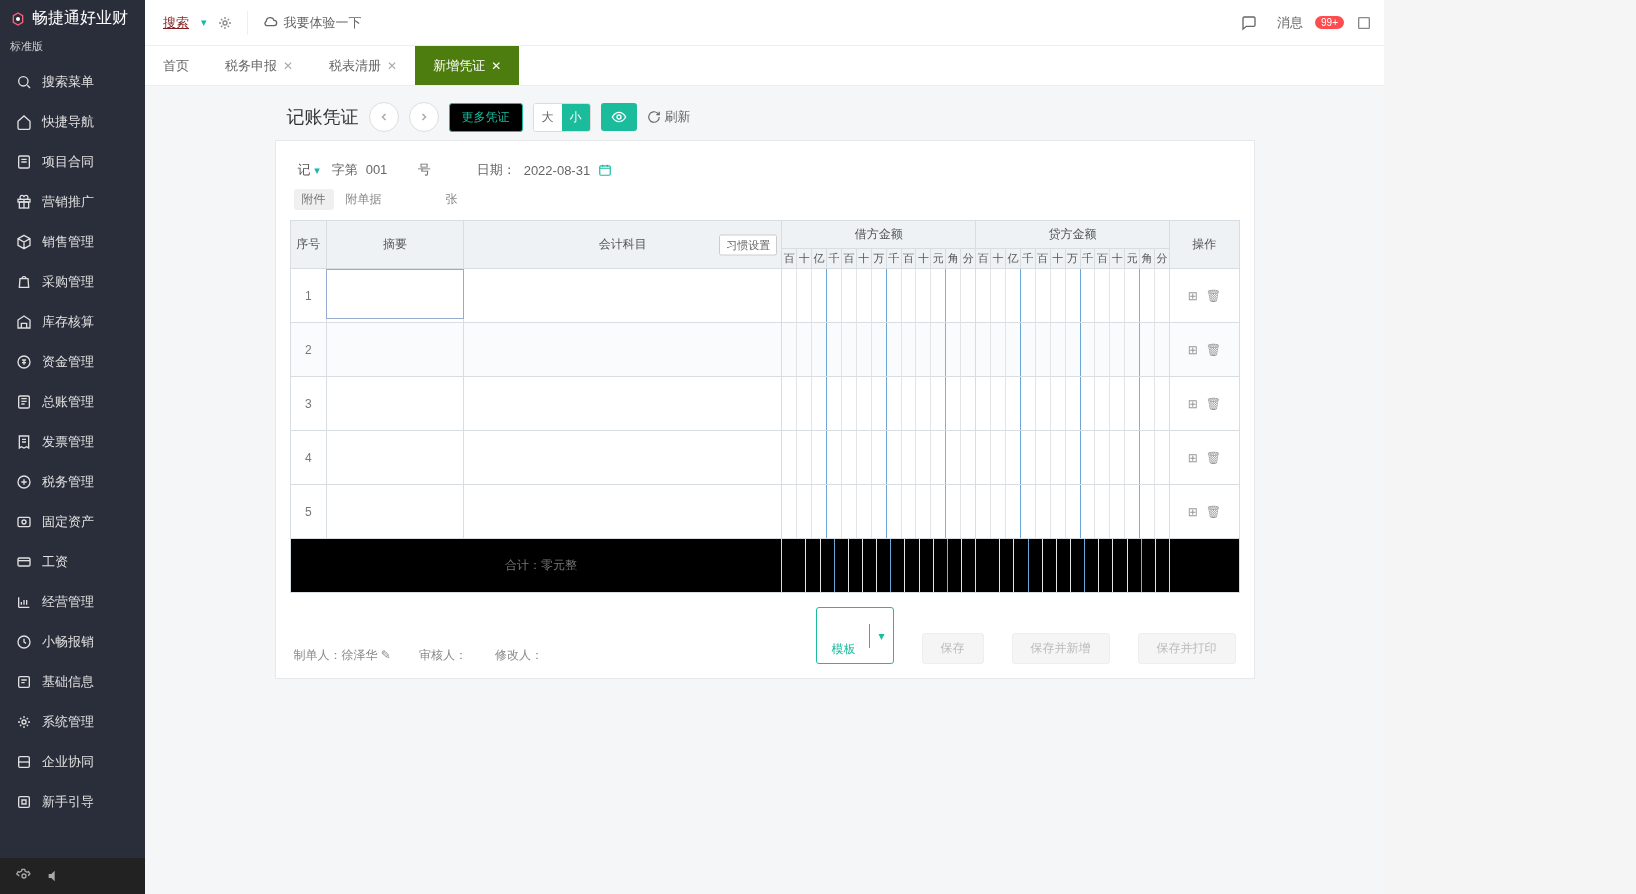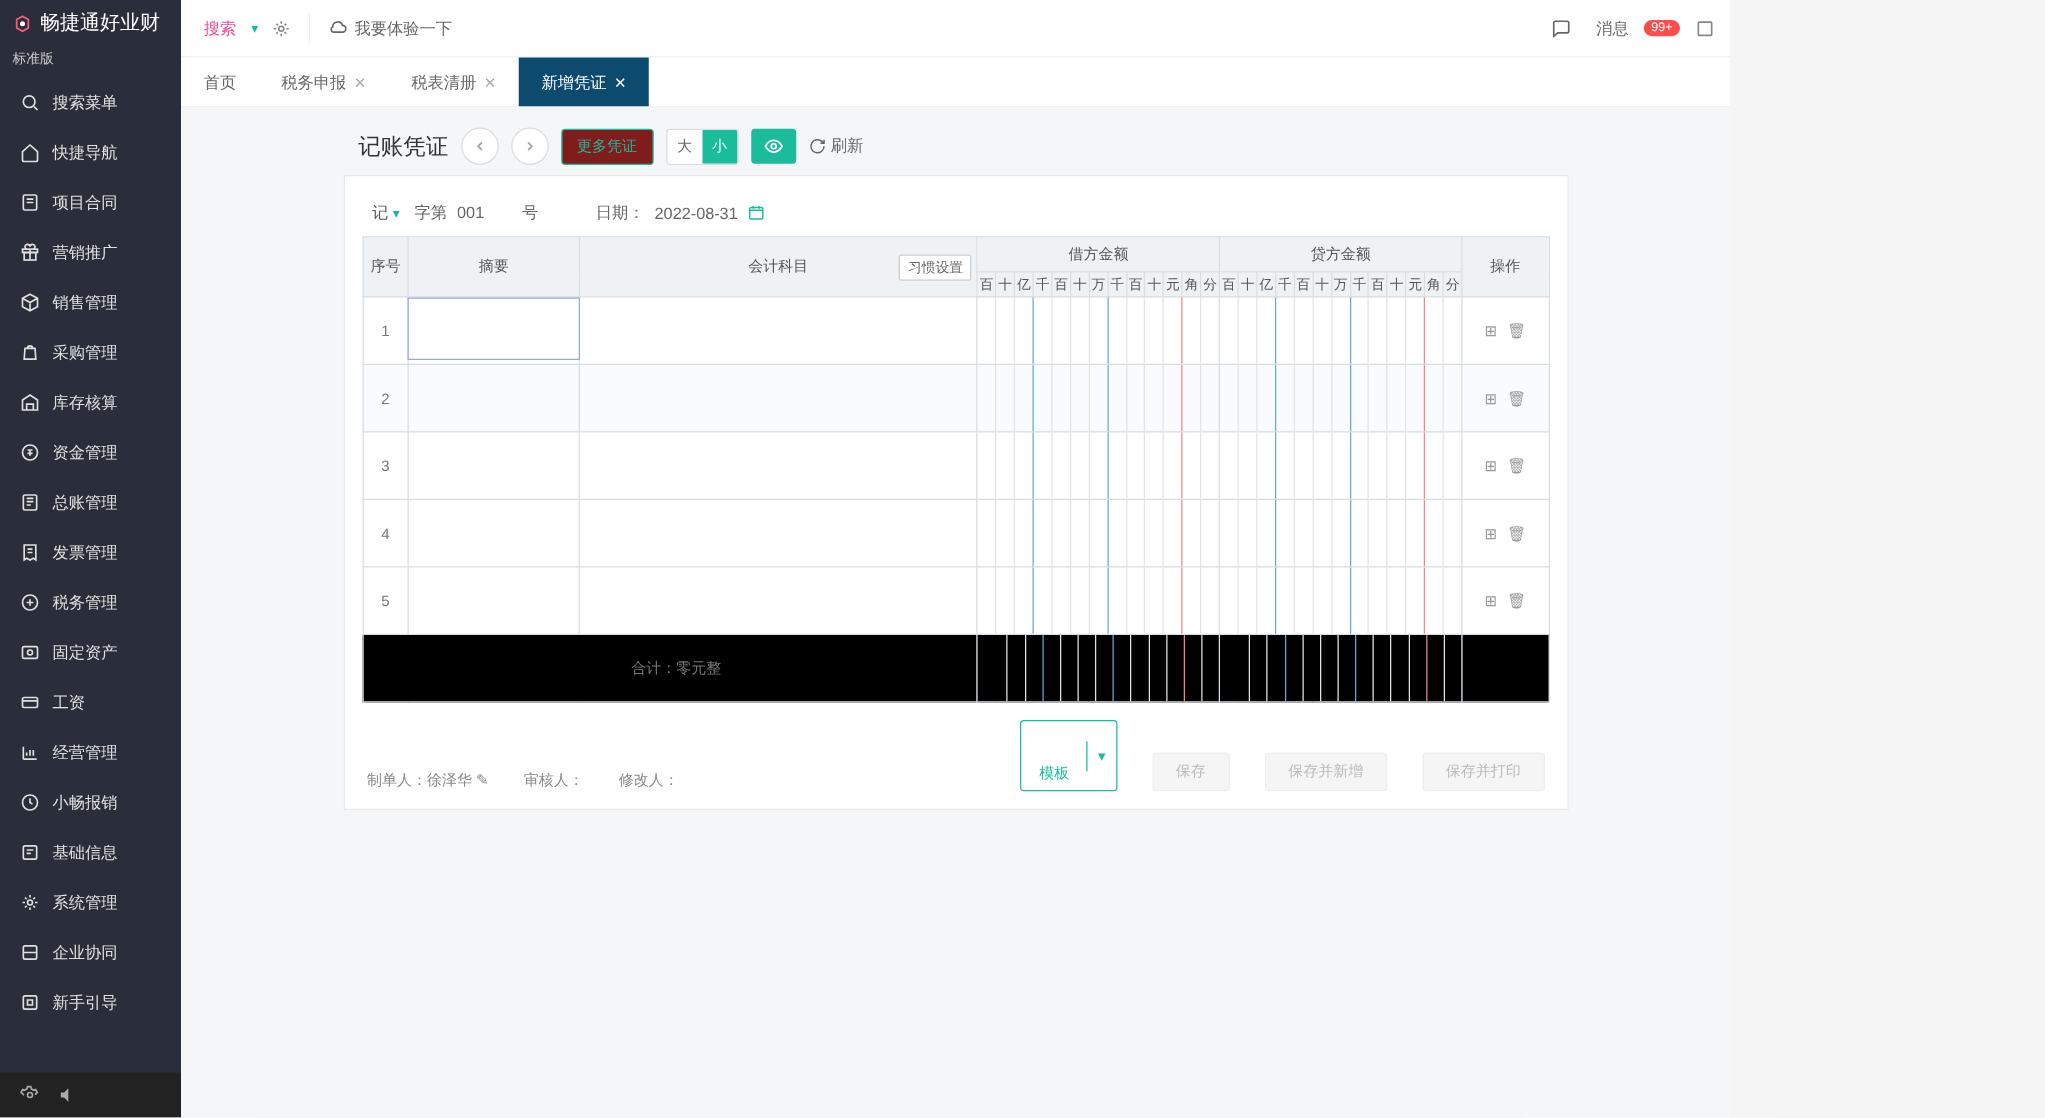--- a/index.html
+++ b/index.html
@@ -17,45 +17,45 @@
 .nav-icon { width: 16px; height: 16px; flex-shrink: 0; display: inline-flex; align-items: center; justify-content: center; }
 .sidebar-footer { display: flex; gap: 14px; padding: 10px 16px; background: #222; }
 .footer-icon { width: 16px; height: 16px; color: #aaa; cursor: pointer; }
 
 
 .main { flex: 1; display: flex; flex-direction: column; background: #fff; min-width: 0; }
 
 
 .topbar { display: flex; align-items: center; height: 46px; border-bottom: 1px solid #eee; padding: 0 12px; gap: 10px; background: #fff; }
 .search-combo { display: flex; align-items: center; gap: 6px; }
-.search-select { font-size: 13px; color: #ec4899; border: none; padding: 4px 6px; cursor: pointer; }
+.search-select { font-size: 13px; color: #7f1d1d; border: none; padding: 4px 6px; cursor: pointer; text-decoration: underline; }
 .chev { color: #16b8a8; font-size: 11px; }
 .gear-btn { color: #888; cursor: pointer; }
 .divider-v { width: 1px; height: 24px; background: #eee; margin: 0 4px; }
 .cloud-link { display: flex; align-items: center; gap: 6px; color: #666; font-size: 13px; cursor: pointer; }
 .topbar-right { margin-left: auto; display: flex; align-items: center; gap: 12px; }
 .msg-btn { display: flex; align-items: center; gap: 20px; color: #666; font-size: 13px; cursor: pointer; }
 .badge-99 { background: #ff4d4f; color: #fff; font-size: 10px; padding: 1px 6px; border-radius: 8px; }
 
 
 .tabbar { display: flex; align-items: center; height: 40px; border-bottom: 1px solid #eee; background: #fff; }
 .tab { display: flex; align-items: center; gap: 6px; padding: 0 18px; height: 100%; font-size: 13px; color: #666; cursor: pointer; }
 .tab-close { font-size: 12px; color: #aaa; }
-.tab.active { background: #0c4a6e; color: #fff; }
+.tab.active { background: #4d7c0f; color: #fff; }
 .tab.active .tab-close { color: #fff; }
 
 
 .content { flex: 1; padding: 16px 28px; background: #f5f6f7; overflow: auto; display: flex; justify-content: center; }
 .voucher-wrapper { width: 980px; }
 
 
 .toolbar { display: flex; align-items: center; gap: 10px; margin-bottom: 8px; }
 .page-title { font-size: 18px; color: #333; font-weight: 500; position: relative; width: 72px; margin-left: 12px; }
 .circle-btn { width: 30px; height: 30px; border: 1px solid #ddd; border-radius: 50%; display: flex; align-items: center; justify-content: center; color: #aaa; background: #fff; cursor: pointer; }
-.more-btn { border: 1px solid #1abc9c; color: #1abc9c; background: #7f1d1d; padding: 5px 12px; font-size: 12px; border-radius: 3px; cursor: pointer; }
+.more-btn { border: 1px solid #1abc9c; color: #1abc9c; background: #000000; padding: 5px 12px; font-size: 12px; border-radius: 3px; cursor: pointer; }
 .size-toggle { display: flex; border: 1px solid #ddd; border-radius: 3px; overflow: hidden; }
 .size-opt { padding: 5px 8px; font-size: 12px; background: #fff; color: #666; cursor: pointer; }
 .size-opt.active { background: #1abc9c; color: #fff; }
 .eye-btn { background: #1abc9c; color: #fff; border-radius: 3px; padding: 6px 10px; cursor: pointer; display: flex; align-items: center; }
 .refresh-btn { display: flex; align-items: center; gap: 4px; color: #666; font-size: 13px; cursor: pointer; }
 
 
 .voucher { background: #fff; border: 1px solid #e8e8e8; padding: 18px 14px 14px; }
 .voucher-meta { display: flex; align-items: center; gap: 8px; font-size: 13px; color: #666; padding: 0 4px 8px; }
 .meta-select { color: #555; padding: 2px 4px; cursor: pointer; }
@@ -402,20 +402,26 @@
             <span>号</span>
             <span style="width:30px"></span>
             <span>日期：</span>
             <span class="date-val">2022-08-31</span>
             <span class="cal-icon">
                 <svg width="14" height="14" viewBox="0 0 24 24" fill="none" stroke="currentColor" stroke-width="2">
                   <rect x="3" y="5" width="18" height="16" rx="2"></rect>
                   <path d="M3 9h18M8 3v4M16 3v4"></path>
                 </svg>
               </span>
+          </div>
+          <div class="voucher-attach">
+            <span class="pill">附件</span>
+            <span>附单据</span>
+            <span style="width:40px"></span>
+            <span>张</span>
           </div>
 
           <table class="v-table">
             <thead>
               <tr>
                 <th class="col-seq" rowspan="2">序号</th>
                 <th class="col-summary" rowspan="2">摘要</th>
                 <th class="col-subject subject-head" rowspan="2">
                   <span>会计科目</span>
                   <button class="habit-btn">习惯设置</button>

